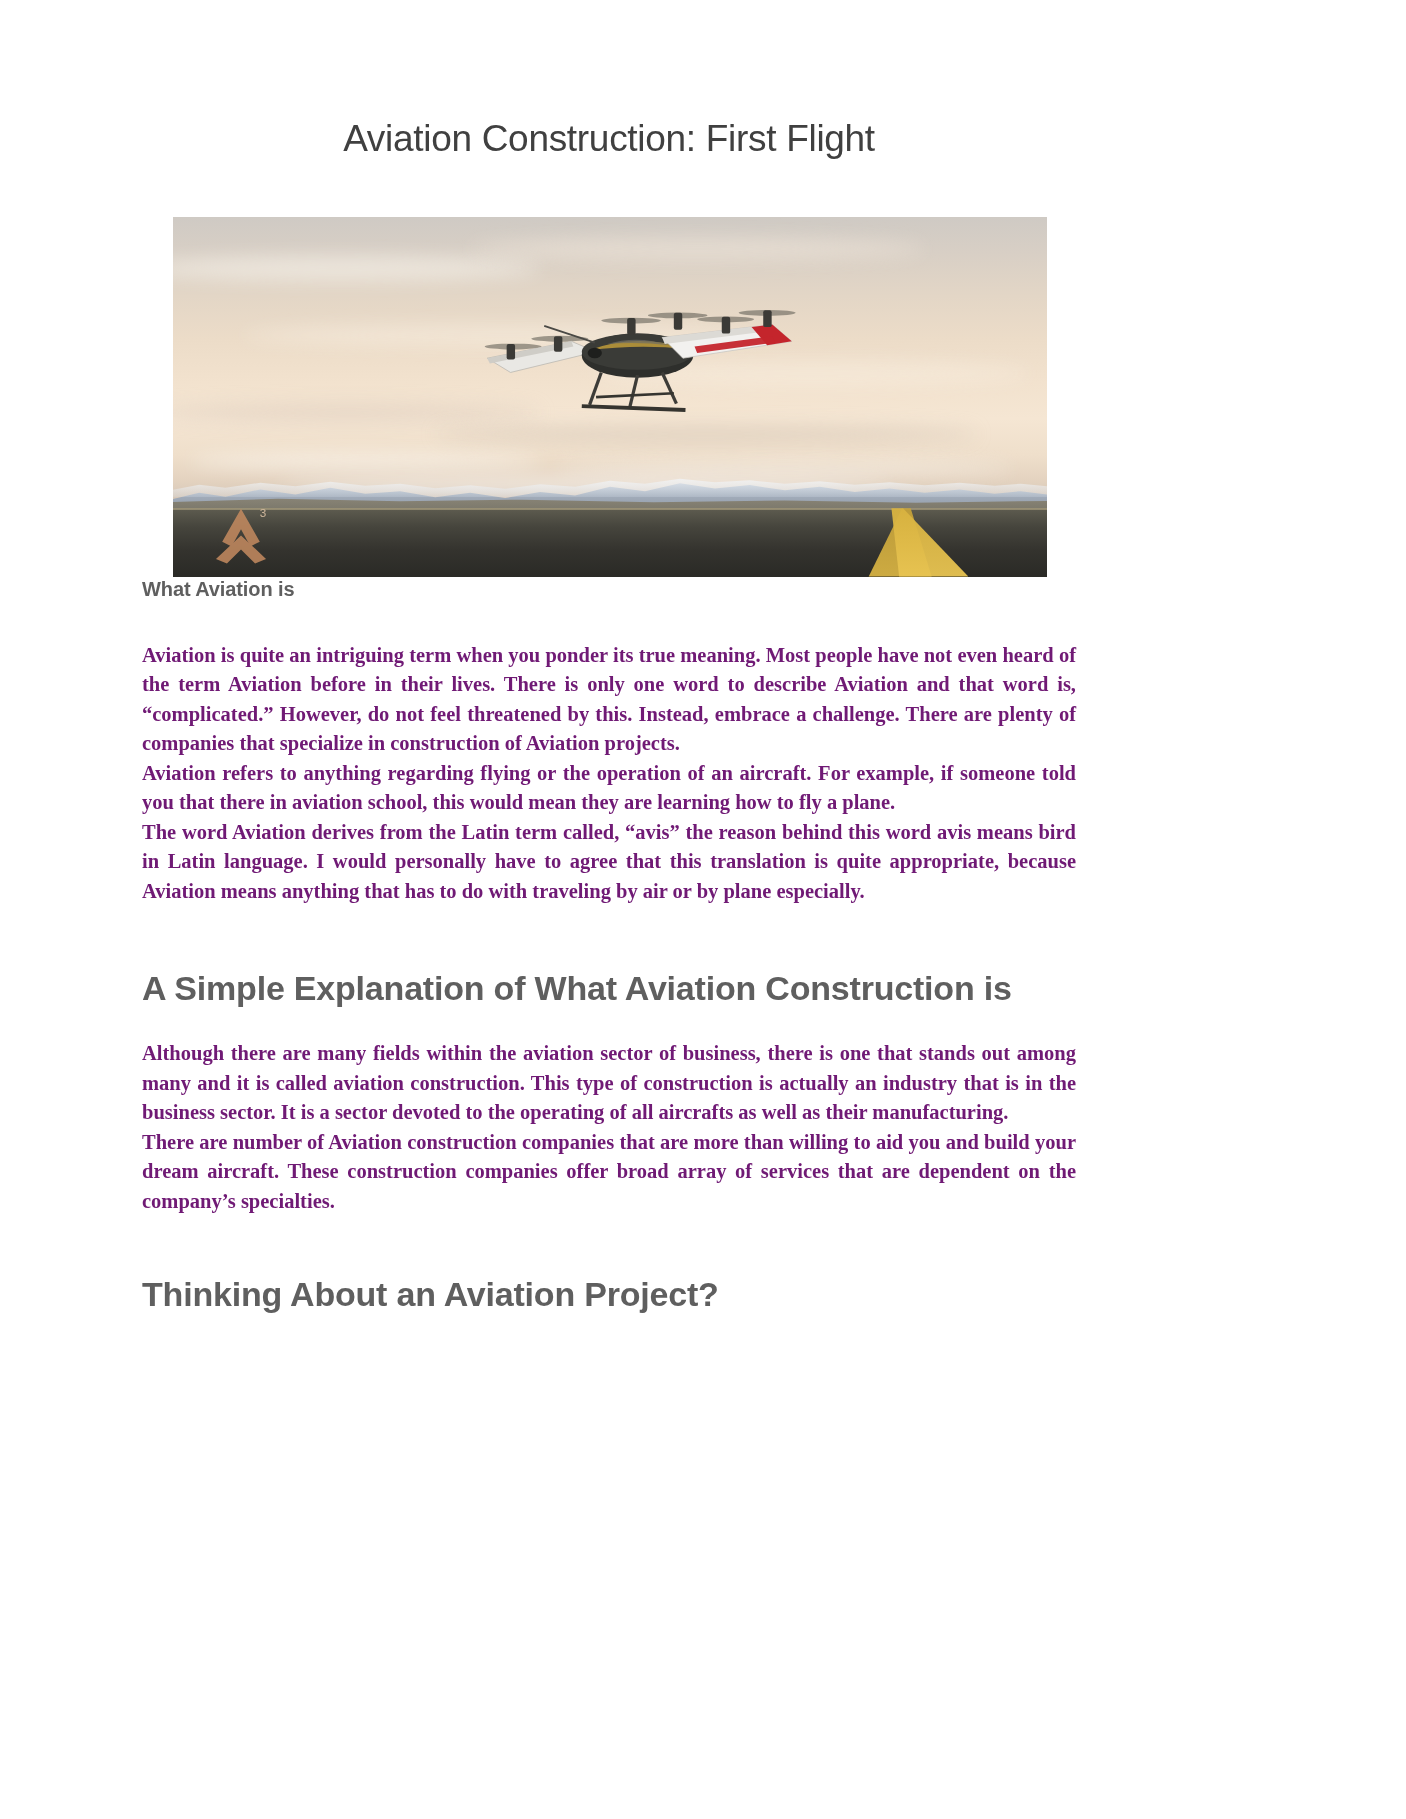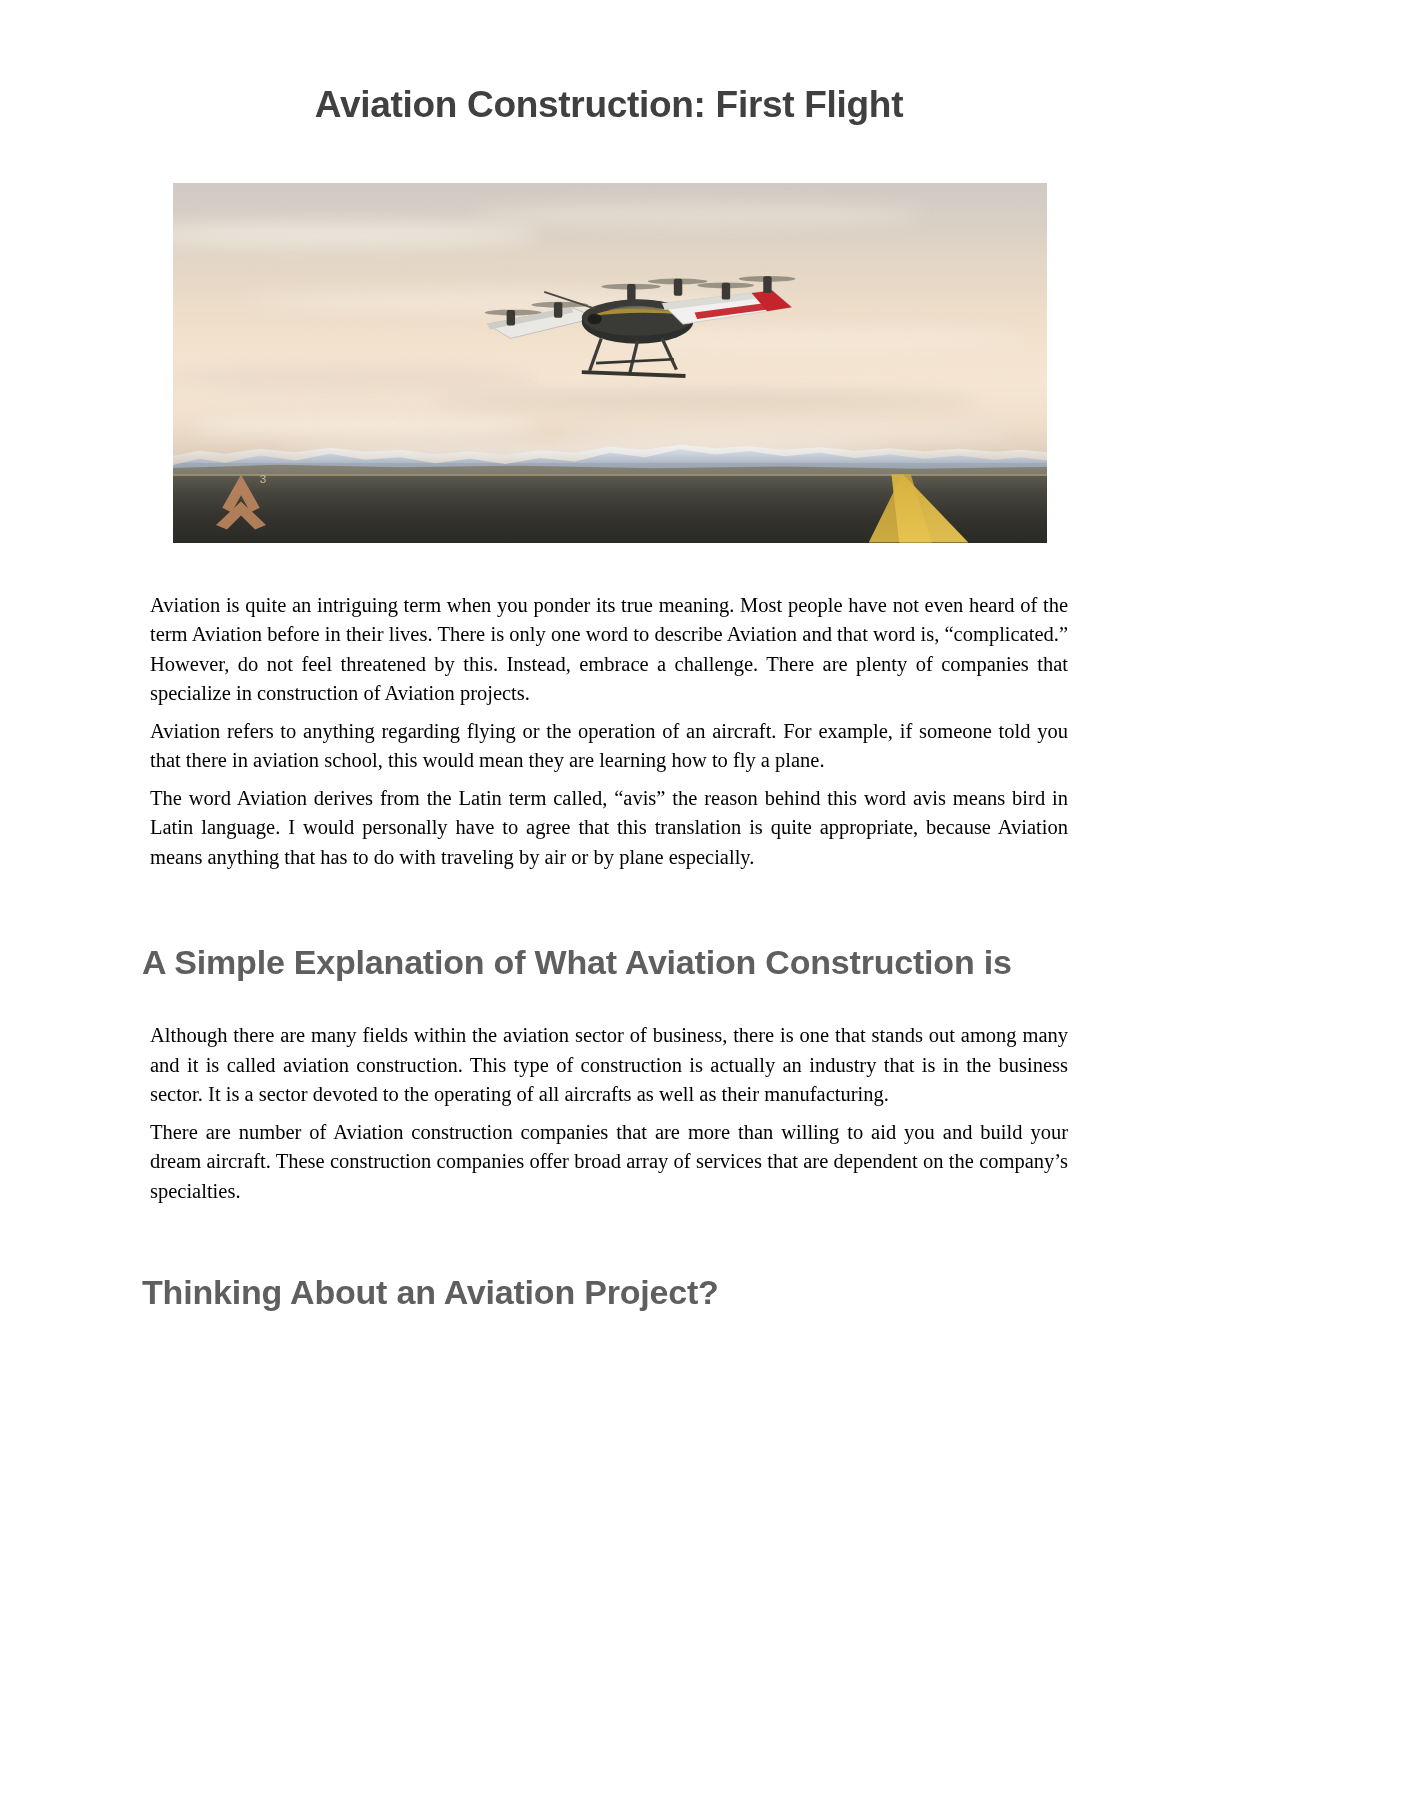--- a/index.html
+++ b/index.html
@@ -21,27 +21,27 @@
   .content {
     position: absolute;
     left: 142px;
     top: 0;
     width: 934px;
   }
 
   
   .doc-title {
     font-family: "Liberation Sans", sans-serif;
-    font-weight: bold;
+    font-weight: normal;
     font-size: 37px;
     color: #404040;
     text-align: center;
     letter-spacing: -0.3px;
     margin: 0;
-    padding-top: 84px;
+    padding-top: 118px;
     line-height: 1.15;
   }
 
   
   .figure {
     margin-top: 56px;
     width: 874px;
     height: 360px;
     margin-left: 31px;
     position: relative;
@@ -180,25 +180,26 @@
   }
   .h-big {
     font-size: 34px;
     letter-spacing: -0.2px;
     color: #5f5f5f;
   }
   p.body {
     font-family: "Liberation Serif", serif;
     font-size: 20.5px;
     line-height: 1.44;
-    color: #000000;
+    color: #701a75;
     text-align: justify;
-    margin: 8px;
+    margin: 0;
     -webkit-hyphens: none;
     hyphens: none;
+    font-weight: bold;
   }
   .gap-1  { height: 40px; }
   .gap-2  { height: 62px; }
   .gap-3  { height: 30px; }
   .gap-4  { height: 58px; }
   .gap-5  { height: 26px; }
 </style>
 </head>
 <body>
 
@@ -271,20 +272,21 @@
         </svg>
 
         <svg class="a3-logo" viewBox="0 0 100 92">
           <path d="M50 10 L74 52 L62 58 L50 36 L38 58 L26 52 Z" fill="#c58b60"></path>
           <path d="M18 74 L50 44 L82 74 L68 80 L50 62 L32 80 Z" fill="#c58b60"></path>
           <text x="74" y="20" font-family="'Liberation Sans', sans-serif" font-size="15" fill="#e2c6a8">3</text>
         </svg>
       </div>
     </div>
 
+    <h2 class="section-h h-small">What Aviation is</h2>
     <div class="gap-1"></div>
     <p class="body">Aviation is quite an intriguing term when you ponder its true meaning. Most people have not even heard of the term Aviation before in their lives. There is only one word to describe Aviation and that word is, “complicated.” However, do not feel threatened by this. Instead, embrace a challenge. There are plenty of companies that specialize in construction of Aviation projects.</p>
     <p class="body">Aviation refers to anything regarding flying or the operation of an aircraft. For example, if someone told you that there in aviation school, this would mean they are learning how to fly a plane.</p>
     <p class="body">The word Aviation derives from the Latin term called, “avis” the reason behind this word avis means bird in Latin language. I would personally have to agree that this translation is quite appropriate, because Aviation means anything that has to do with traveling by air or by plane especially.</p>
 
     <div class="gap-2"></div>
     <h2 class="section-h h-big">A Simple Explanation of What Aviation Construction is</h2>
     <div class="gap-3"></div>
     <p class="body">Although there are many fields within the aviation sector of business, there is one that stands out among many and it is called aviation construction. This type of construction is actually an industry that is in the business sector. It is a sector devoted to the operating of all aircrafts as well as their manufacturing.</p>
     <p class="body">There are number of Aviation construction companies that are more than willing to aid you and build your dream aircraft. These construction companies offer broad array of services that are dependent on the company’s specialties.</p>

